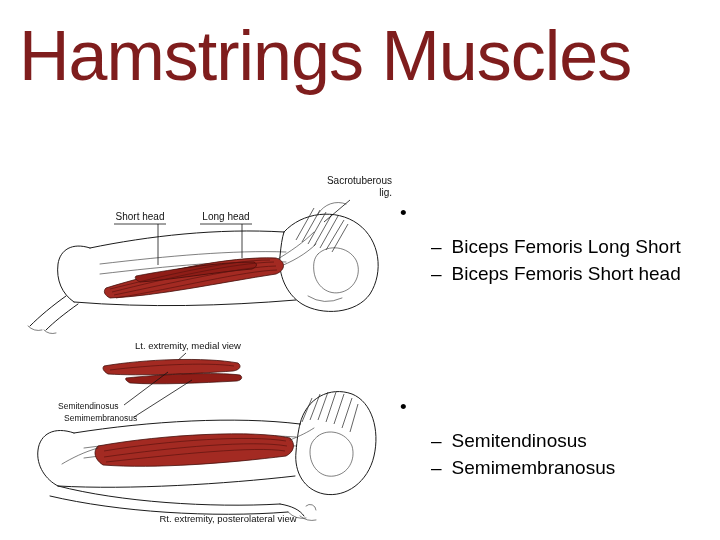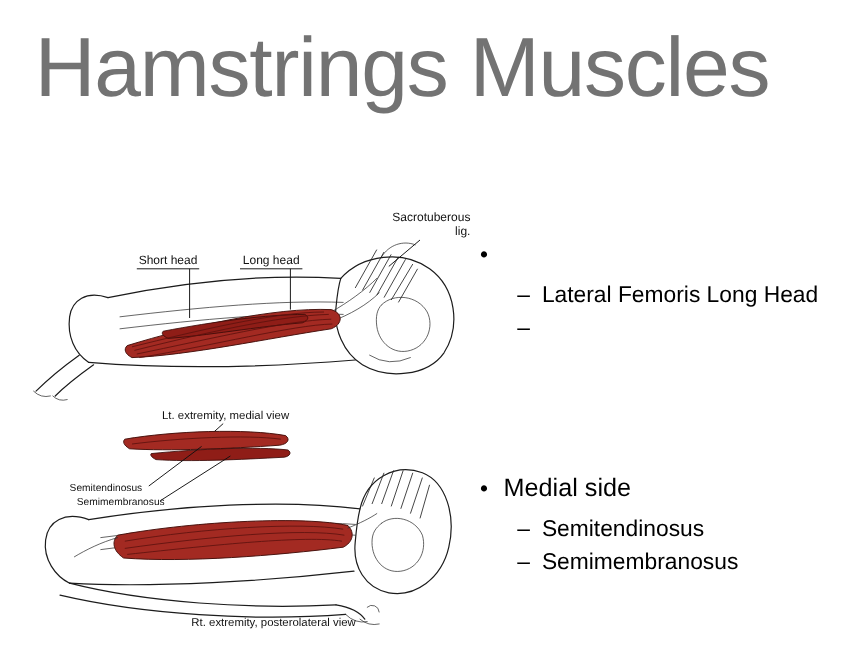--- a/index.html
+++ b/index.html
@@ -7,28 +7,28 @@
   body {
     width: 720px; height: 540px;
     background: #ffffff;
     font-family: "Liberation Sans", sans-serif;
     color: #000;
     position: relative;
     overflow: hidden;
   }
   .title {
     position: absolute;
-    left: 29px; top: 20px;
+    left: 19px; top: 20px;
     margin: 0;
     font-size: 70px;
     font-weight: 400;
     line-height: 1.05;
     letter-spacing: -1px;
     white-space: nowrap;
-    color: #737373;
+    color: #7f1d1d;
   }
   .fig { position: absolute; }
   .fig-top    { left: 18px; top: 168px; width: 378px; height: 170px; }
   .fig-bottom { left: 0; top: 336px; width: 390px; height: 194px; }
 
   .section { position: absolute; left: 400px; width: 318px; }
   .sec-lateral { top: 200px; }
   .sec-medial  { top: 394px; }
   .h-row {
     display: flex; align-items: baseline; gap: 13px;
@@ -166,31 +166,31 @@
       <text x="228" y="186" text-anchor="middle" font-size="9.5">Rt. extremity, posterolateral view</text>
     </svg>
   </div>
 
   <section class="section sec-lateral">
     <div class="h-row">
       <span class="bullet-glyph">•</span>
     </div>
     <div class="sub-row">
       <span>–</span>
-      <span>Lateral Femoris Long Head</span>
-    </div>
-    <div class="sub-row">
-      <span>–</span>
+      <span>Biceps Femoris Long Short</span>
+    </div>
+    <div class="sub-row">
+      <span>–</span>
+      <span>Biceps Femoris Short head</span>
     </div>
   </section>
 
   <section class="section sec-medial">
     <div class="h-row">
       <span class="bullet-glyph">•</span>
-      <span>Medial side</span>
     </div>
     <div class="sub-row">
       <span>–</span>
       <span>Semitendinosus</span>
     </div>
     <div class="sub-row">
       <span>–</span>
       <span>Semimembranosus</span>
     </div>
   </section>

